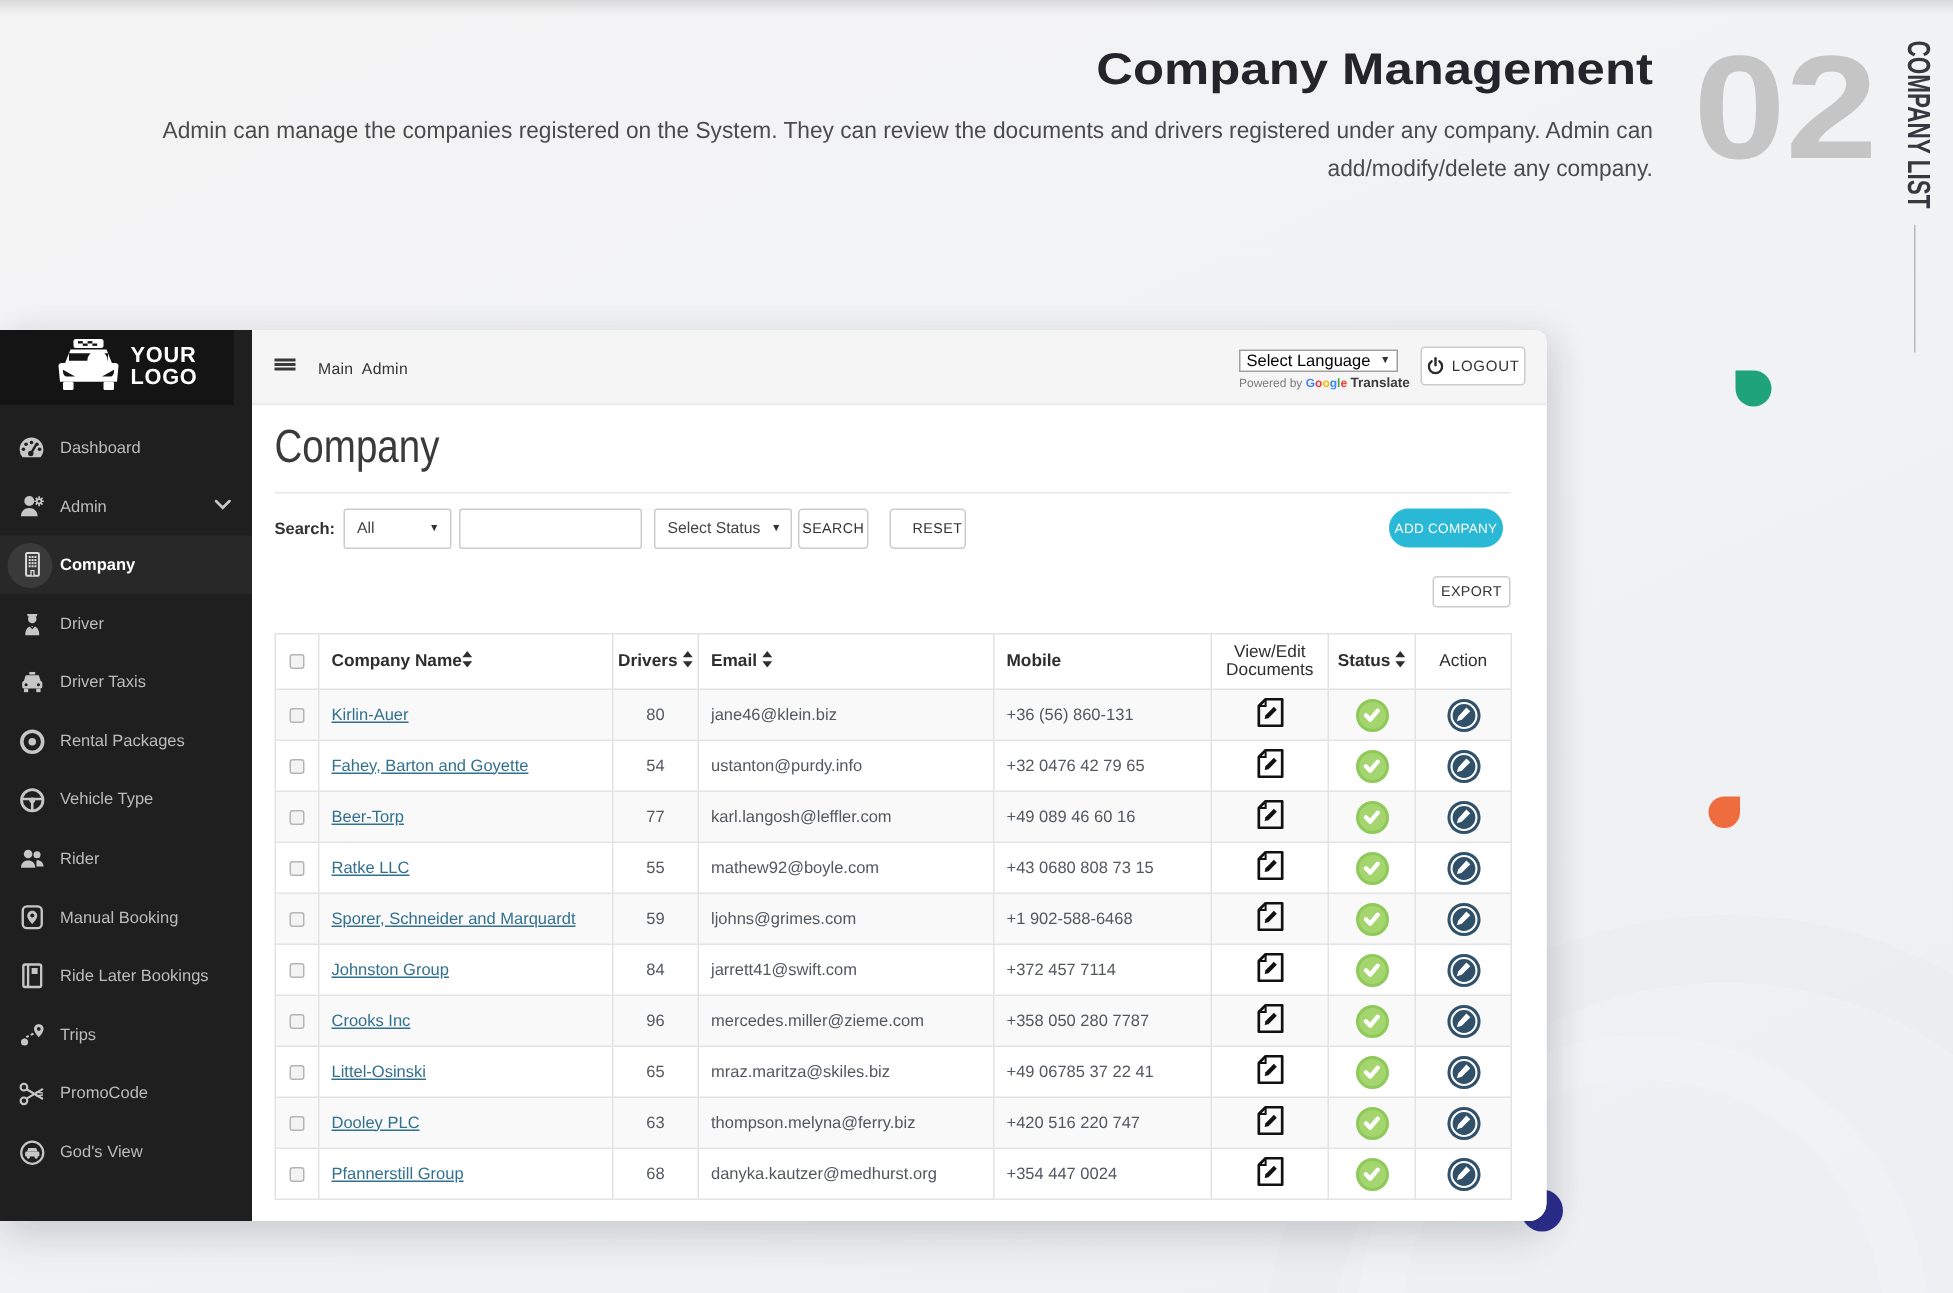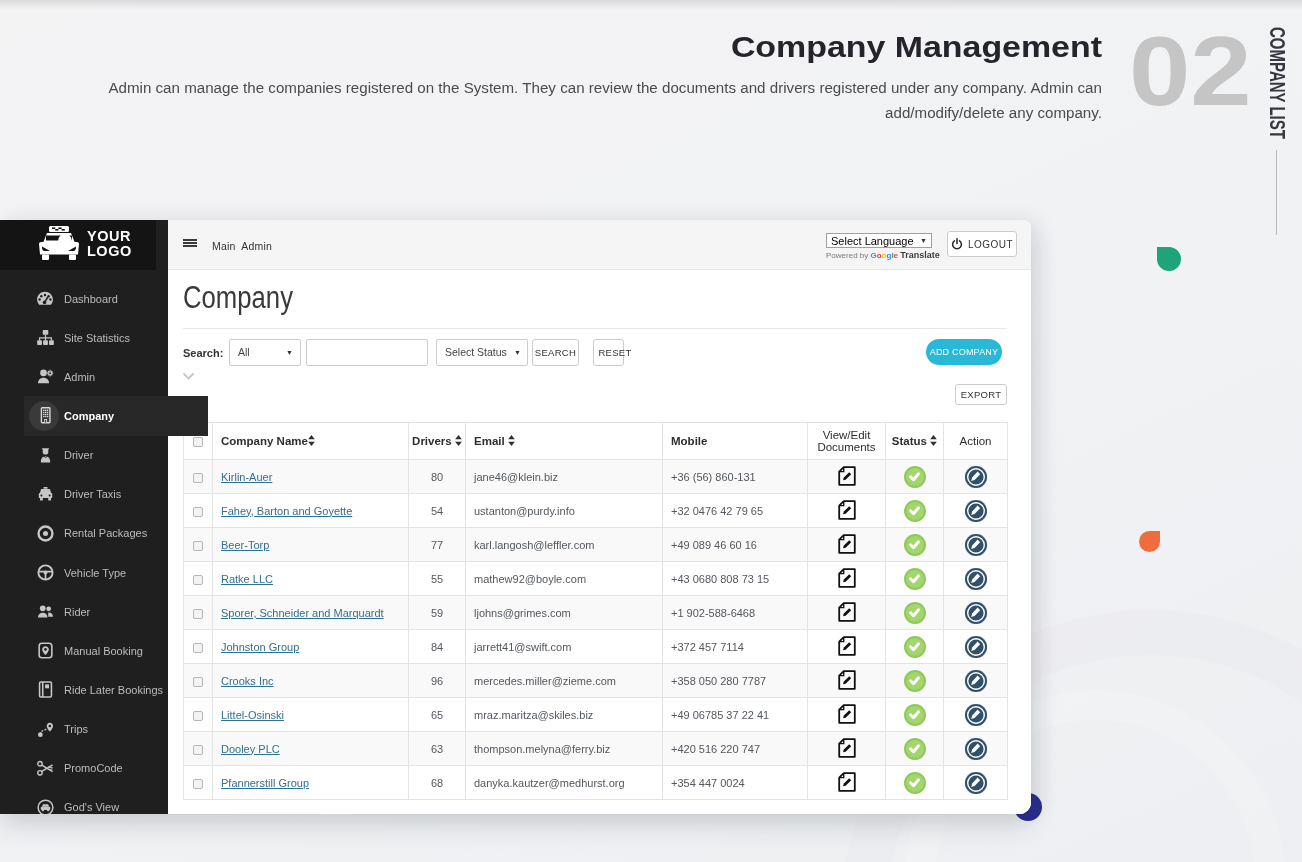--- a/index.html
+++ b/index.html
@@ -29,21 +29,21 @@
 .teal{left:1157px;top:247px;width:24px;height:24px;background:#1ea478;border-radius:0 50% 50% 50%;}
 .orange{left:1139px;top:531px;width:21px;height:21px;background:#ef6c3e;border-radius:50% 0 50% 50%;}
 .bluec{left:1014px;top:793px;width:28px;height:28px;background:#2b2d8e;border-radius:50%;}
 
 
 .card{position:absolute;left:0;top:220px;width:1031px;height:594px;background:#fff;
  border-radius:0 8px 12px 0;box-shadow:0 12px 26px rgba(40,44,63,.15), 9px 0 22px rgba(40,44,63,.07);
  overflow:hidden;}
 .sidebar{position:absolute;left:0;top:0;width:168px;height:594px;background:#1f1f1f;}
 .logo{position:absolute;left:0;top:0;width:156px;height:50px;background:#141414;color:#fff;}
-.menu{position:absolute;left:0;top:59px;width:184px;margin-left:24px;}
+.menu{position:absolute;left:0;top:59px;width:168px;}
 .mi{position:relative;height:39.15px;display:flex;align-items:center;color:#bcbcbc;font-size:11px;}
 .mi .ic{position:relative;width:20px;height:22px;margin-left:11px;margin-right:9px;flex:0 0 20px;display:flex;align-items:center;justify-content:center}
 .mi.active{background:#282828;color:#fff;font-weight:bold;}
 .mi.active .icbg{position:absolute;left:5px;top:4.5px;width:30px;height:30px;border-radius:50%;background:#3a3a3a;}
 .mi .chev{position:absolute;right:14px;top:13px;}
 
 .main{position:absolute;left:168px;top:0;width:863px;height:594px;background:#fff;}
 .topbar{position:absolute;left:0;top:0;width:863px;height:50px;background:#f5f5f6;border-bottom:1px solid #e7e7e7;}
 .burger{position:absolute;left:15px;top:19px;width:13.5px;height:10px;}
 .burger div{height:2px;background:#3a3a3a;margin-bottom:1.2px}
@@ -119,21 +119,21 @@
    </div>
    <div class="content">
     <div class="h1">Company</div>
     <div class="hr"></div>
     <div class="srow">
      <div class="slabel">Search:</div>
      <div class="sel" style="left:46px;width:72px;padding:6px 8px;">All<span style="position:absolute;right:7px;top:9px;font-size:7px;color:#333">▼</span></div>
      <div class="inp"></div>
      <div class="sel" style="left:253px;width:92px;padding:6px 8px;">Select Status<span style="position:absolute;right:6px;top:9px;font-size:7px;color:#333">▼</span></div>
      <div class="btn" style="left:349px;width:47px;">SEARCH</div>
-     <div class="btn" style="left:410px;width:31px;padding-left:13px;">RESET</div>
+     <div class="btn" style="left:410px;width:51px;padding-left:13px;">RESET</div>
      <div class="addbtn">ADD COMPANY</div>
     </div>
     <div class="exportbtn">EXPORT</div>
     <table class="grid">
      <colgroup>
               <col style="width:29px">
               <col style="width:196px">
               <col style="width:57px">
               <col style="width:197px">
               <col style="width:145px">
@@ -389,32 +389,20 @@
                 </g>
                 <path d="M11.6 16.8l4.2-7.2" stroke="#1f1f1f" stroke-width="2"></path>
                 <circle cx="11.4" cy="16.9" r="2.3" fill="#1f1f1f"></circle>
               </svg>
             </span>
             <span>Dashboard</span>
           </div>
    <div class="mi">
             <span class="ic">
               <svg width="19" height="19" viewBox="0 0 24 24">
-                <rect x="8.5" y="2.5" width="7" height="6" rx="1" fill="#c6c6c6"></rect>
-                <rect x="1.5" y="15.5" width="6" height="6" rx="1" fill="#c6c6c6"></rect>
-                <rect x="9" y="15.5" width="6" height="6" rx="1" fill="#c6c6c6"></rect>
-                <rect x="16.5" y="15.5" width="6" height="6" rx="1" fill="#c6c6c6"></rect>
-                <path d="M12 8.5v4M4.5 15.5v-3h15v3M12 12.5v3" stroke="#c6c6c6" stroke-width="1.5" fill="none"></path>
-              </svg>
-            </span>
-            <span>Site Statistics</span>
-          </div>
-   <div class="mi">
-            <span class="ic">
-              <svg width="19" height="19" viewBox="0 0 24 24">
                 <circle cx="9.5" cy="7.5" r="4.2" fill="#c6c6c6"></circle>
                 <path d="M2.5 20.5c0-4.4 3.1-7 7-7s7 2.6 7 7z" fill="#c6c6c6"></path>
                 <circle cx="17.8" cy="7.8" r="3.1" fill="#c6c6c6" stroke="#1f1f1f" stroke-width="1"></circle>
                 <circle cx="17.8" cy="7.8" r="1.1" fill="#1f1f1f"></circle>
                 <g stroke="#c6c6c6" stroke-width="1.4">
                   <path d="M17.8 3.6v2M17.8 10v2M13.8 7.8h2M19.8 7.8h2M15 5l1.4 1.4M19.2 9.2l1.4 1.4M20.6 5l-1.4 1.4M16.4 9.2L15 10.6"></path>
                 </g>
               </svg>
             </span>
             <span>Admin</span>

